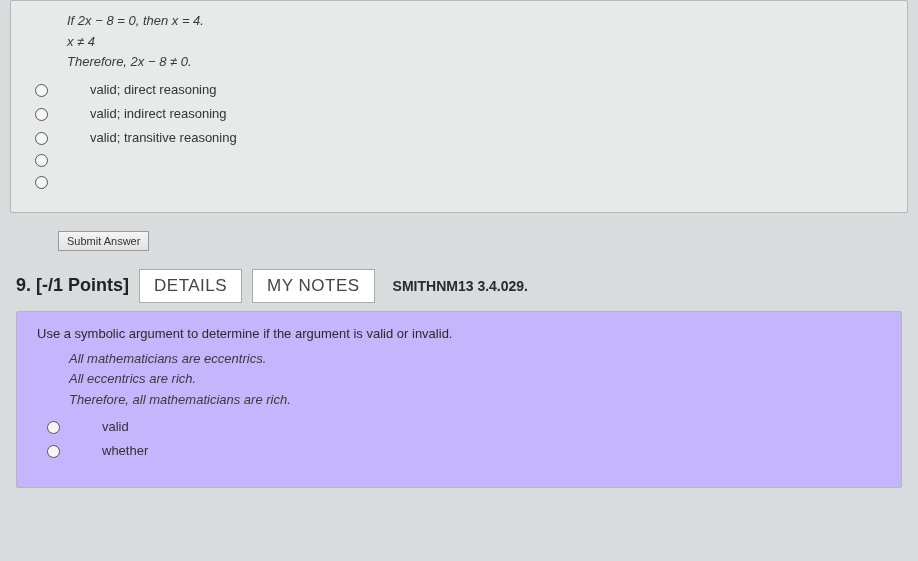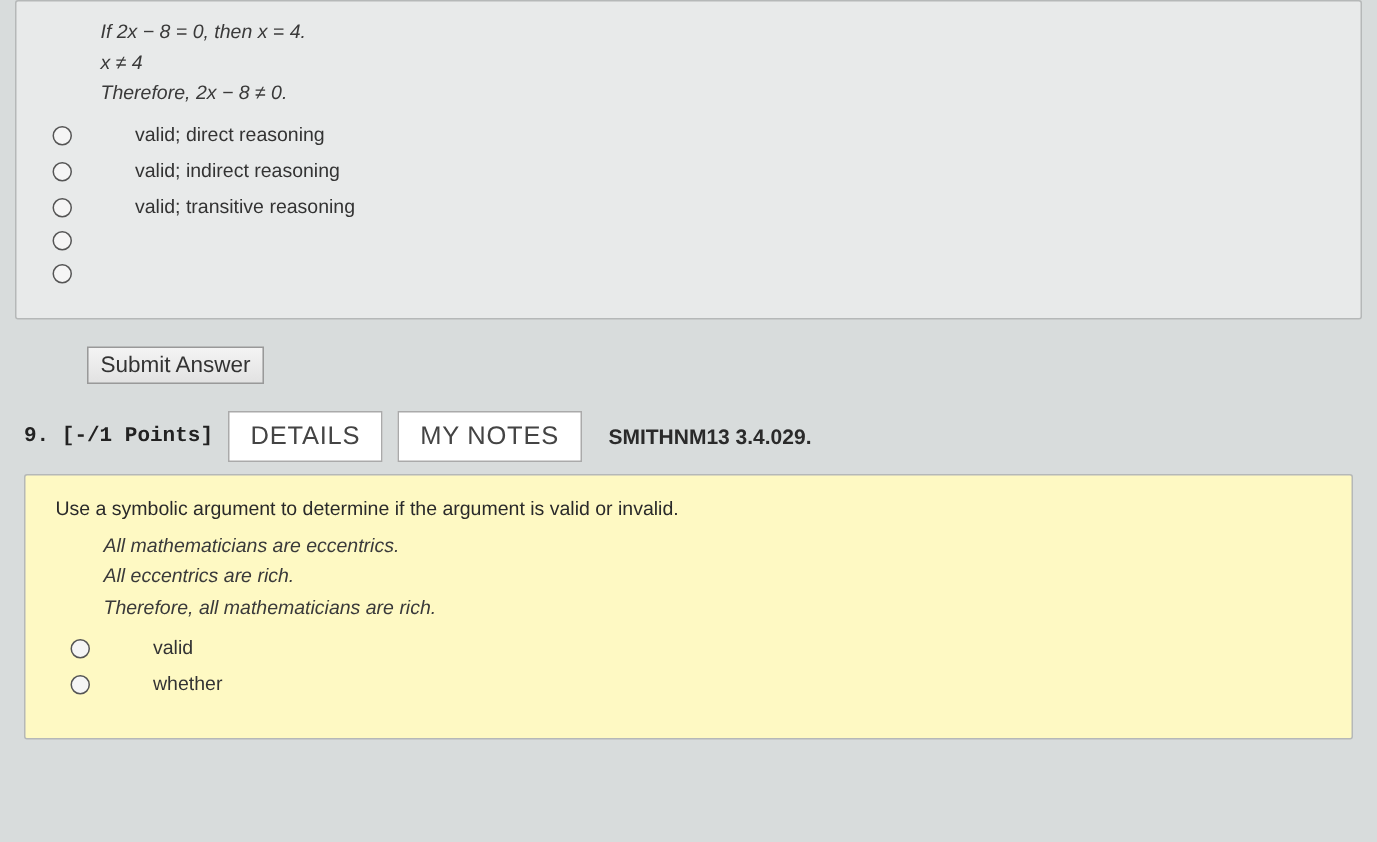--- a/index.html
+++ b/index.html
@@ -48,48 +48,48 @@
       margin-right: 6px;
       background: #f5f5f5;
       flex-shrink: 0;
     }
     .radio-label { color: #333; }
     .submit-btn {
       display: inline-block;
       background: linear-gradient(#f4f4f4, #e2e2e2);
       border: 1px solid #999;
       padding: 3px 8px;
-      font-size: 15px;
+      font-size: 11px;
       color: #333;
       margin: 4px 0 8px 48px;
       cursor: pointer;
     }
     .question-header {
       display: flex;
       align-items: center;
       gap: 10px;
       margin: 10px 0 8px 6px;
     }
-    .q-points { font-weight: bold; color: #222; font-size: 14px; font-family: Liberation Mono, monospace; }
+    .q-points { font-weight: bold; color: #222; font-size: 18px; }
     .header-btn {
       background: #fff;
       border: 1px solid #aaa;
       padding: 6px 14px;
       font-size: 17px;
       color: #444;
       letter-spacing: 0.5px;
     }
     .assignment-ref { 
       font-weight: bold; 
       color: #2a2a2a; 
       font-size: 14px;
       margin-left: 8px;
     }
     .q9-block {
-      background: #fef9c3;
+      background: #c4b5fd;
       border: 1px solid #b5b8b8;
       border-radius: 2px;
       margin: 0 6px;
       padding: 14px 14px 20px 20px;
     }
     .q9-prompt { 
       color: #2a2a2a; 
       margin-bottom: 8px;
     }
   </style>

